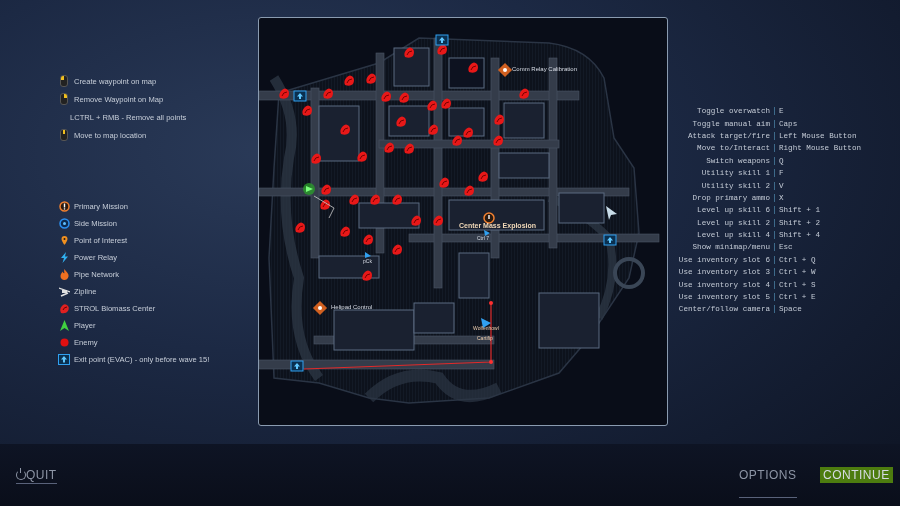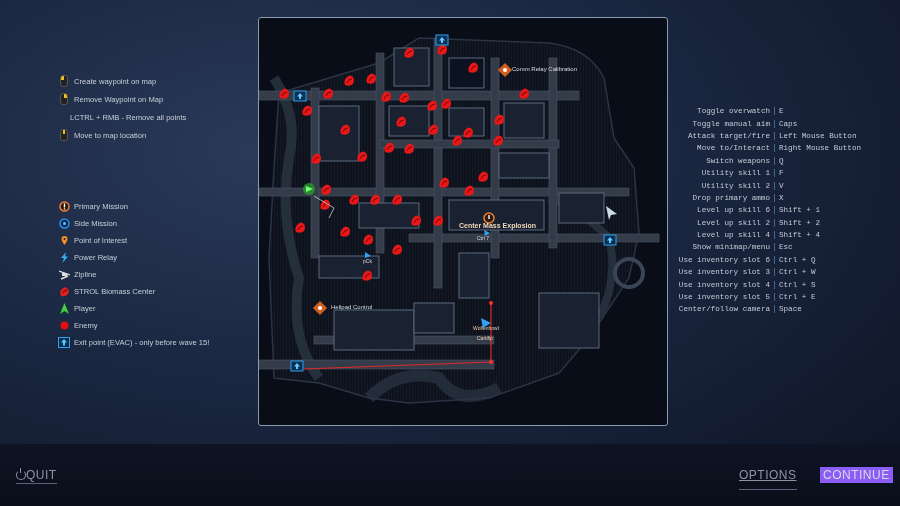--- a/index.html
+++ b/index.html
@@ -17,22 +17,22 @@
   .lg2{position:absolute;left:58px;top:174px;margin-top:24px;}
   .lg2 .legend-row{height:17px;}
   .keys{position:absolute;left:670px;top:105px;font-family:Liberation Mono, monospace;}
   .key-row{display:flex;height:12.4px;font-size:7.6px;color:#c4cbd6;align-items:center;}
   .key-row .act{width:100px;text-align:right;padding-right:4px;border-right:1px solid #3d6a8a;}
   .key-row .bind{padding-left:4px;}
   .map{position:absolute;left:258px;top:17px;width:410px;height:409px;border:1px solid #8a9bb0;border-radius:3px;
     background:#090d18;overflow:hidden;box-sizing:border-box;}
   .btn{position:absolute;font-size:12px;color:#8d95a5;letter-spacing:0.5px;}
   .quit{left:16px;top:468px;border-bottom:1px solid #59627a;padding-bottom:1px;}
-  .options{left:739px;top:468px;border-bottom:1px solid #59627a;padding-bottom:7px;text-decoration:underline;}
-  .continue{left:820px;top:467px;color:#d6dbe4;background:#8b5cf6;padding:1px 3px;}
+  .options{left:739px;top:468px;border-bottom:1px solid #59627a;padding-bottom:15px;}
+  .continue{left:820px;top:467px;color:#d6dbe4;background:#4d7c0f;padding:1px 3px;}
   .poi-label{position:absolute;font-size:6px;color:#d8dde6;white-space:nowrap;}
   .poi-label.big{font-size:7px;color:#f0d8b8;font-weight:bold;}
 </style>
 </head>
 <body>
 
 <div class="bottom-bar"></div>
 
 <div class="legend-col">
   <div class="legend-row">
@@ -93,20 +93,28 @@
       </span>
     <span>Point of Interest</span>
   </div>
   <div class="legend-row">
     <span class="ic">
         <svg width="11" height="11">
           <path d="M7 0 L2 6 L5 6 L3.5 11 L9 4.5 L6 4.5z" fill="#30b0f0"></path>
         </svg>
       </span>
     <span>Power Relay</span>
+  </div>
+  <div class="legend-row">
+    <span class="ic">
+        <svg width="11" height="11">
+          <path d="M5.5 0 C7 3 10 4 9.5 7.5 C9 10 7 11 5.5 11 C4 11 1.5 10 1.5 7 C1.5 5 3 4 3.5 2.5 C4 4 5 4.5 5.5 4 C5 3 5 1.5 5.5 0z" fill="#f07020"></path>
+        </svg>
+      </span>
+    <span>Pipe Network</span>
   </div>
   <div class="legend-row">
     <span class="ic">
         <svg width="11" height="11">
           <path d="M0 2 L11 6" stroke="#e0e0e0" stroke-width="1.2"></path>
           <rect x="3" y="4" width="5" height="3" fill="#e0e0e0"></rect>
           <path d="M2 10 L9 7" stroke="#e0e0e0" stroke-width="1.5"></path>
         </svg>
       </span>
     <span>Zipline</span>

